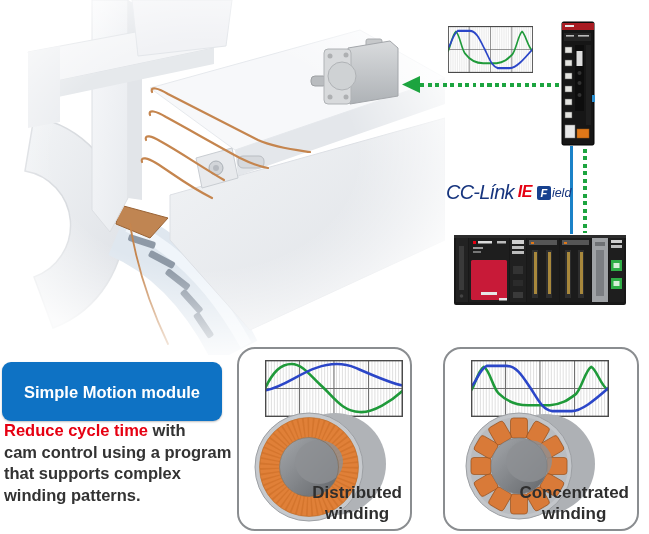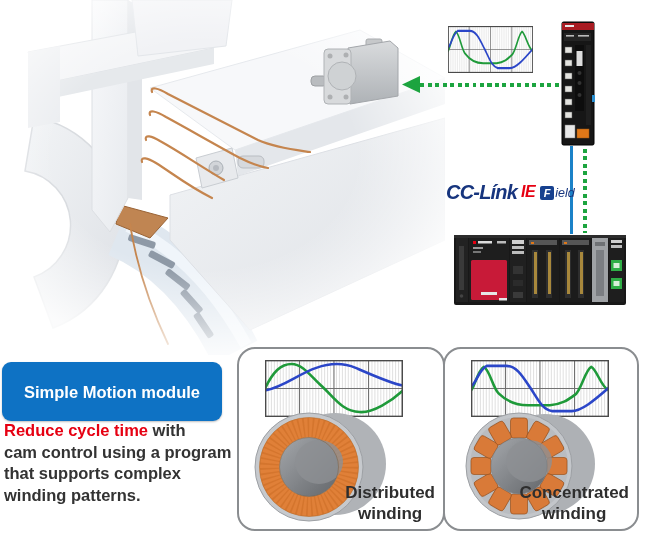--- a/index.html
+++ b/index.html
@@ -33,21 +33,21 @@
   #dot-line-motor { left:420px; top:83px; width:142px; }
   #line-amp-plc-blue { left:570px; top:146px; width:3px; height:88px; }
   #dot-line-amp-plc { left:583px; top:149px; height:84px; }
 
   
   .wavechart { background:#fff; }
   #wave-top { left:448px; top:26px; width:85px; height:47px; }
 
   
   #cclink { left:446px; top:179px; height:24px; display:flex; align-items:flex-end; }
-  #cclink .cc   { font-style:italic; font-weight:700; font-size:20px; letter-spacing:-0.8px; color:#17357e; line-height:22px; }
+  #cclink .cc   { font-style:italic; font-weight:400; font-size:20px; letter-spacing:-0.8px; color:#17357e; line-height:22px; }
   #cclink .ie   { font-style:italic; font-weight:700; font-size:16px; letter-spacing:-0.5px; color:#e60012; line-height:22px; margin-left:4px; }
   #cclink .fbox { width:14px; height:14px; background:#17418f; border-radius:2px; margin:0 1px 3px 5px;
                   display:flex; align-items:center; justify-content:center;
                   color:#fff; font-style:italic; font-weight:700; font-size:11px; }
   #cclink .ield { font-style:italic; font-weight:400; font-size:12.5px; color:#17357e; line-height:14px; margin-bottom:3px; }
 
   
   #servo-amp { left:561px; top:21px; width:34px; height:125px; }
   #plc { left:454px; top:232px; width:172px; height:76px; }
 
@@ -62,21 +62,21 @@
 
   
   #desc { left:4px; top:420px; width:235px; font-weight:700; font-size:16.5px; line-height:21.5px; color:#333; }
   #desc .hl { color:#e60012; }
 
   
   .card {
     top:347px; height:184px; background:#fff;
     border:2px solid #8a8d90; border-radius:18px;
   }
-  #card-distributed { left:237px; width:208px; }
+  #card-distributed { left:237px; width:175px; }
   #card-concentrated { left:443px; width:196px; }
   .card .wavechart { position:absolute; left:26px; top:11px; width:138px; height:57px; }
   .card .stator { position:absolute; left:4px; top:55px; width:152px; height:126px; }
   .card .wlabel {
     position:absolute; right:8px; bottom:5px; text-align:center;
     font-weight:700; font-size:17px; line-height:21px; color:#2e2e2e;
   }
 </style>
 </head>
 <body>

